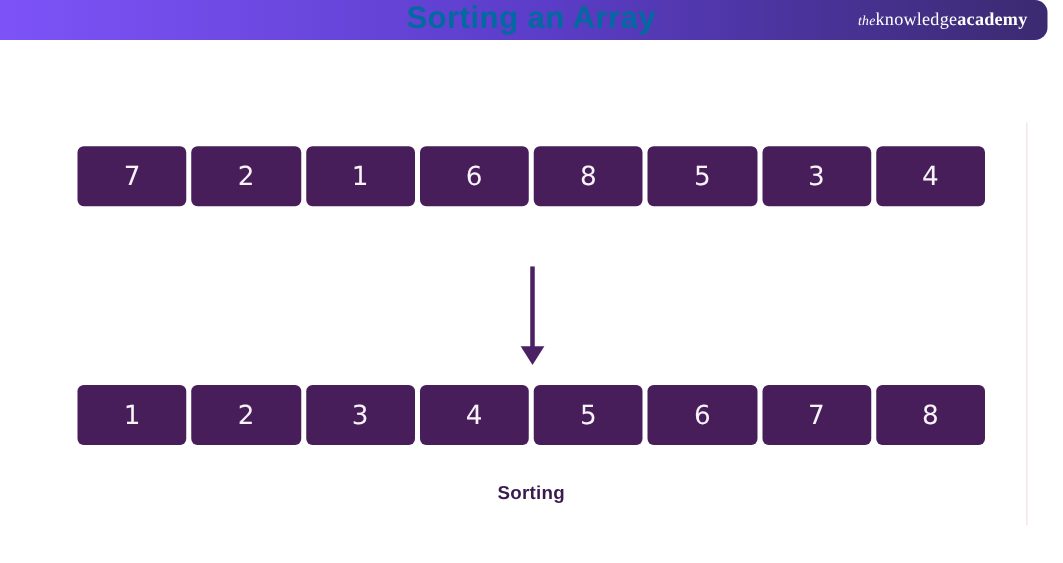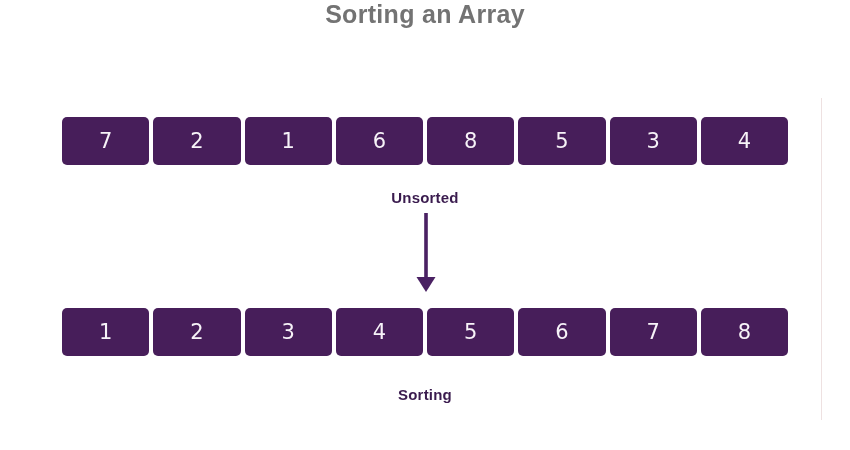--- a/index.html
+++ b/index.html
@@ -39,21 +39,21 @@
   .logo .logo-academy { font-weight: 700; }
 
   
   .page-title {
     position: absolute;
     left: 0; top: 64;
     width: 850px;
     text-align: center;
     font-size: 25px;
     font-weight: 700;
-    color: #737373;
+    color: #0369a1;
     letter-spacing: 0.3px;
   }
 
   
   .array-row {
     position: absolute;
     left: 62px;
     width: 726px;
     height: 48px;
     display: flex;
@@ -101,35 +101,39 @@
     left: 821px; top: 98px;
     width: 1px; height: 322px;
     background: rgba(205, 170, 170, 0.35);
   }
 </style>
 </head>
 <body>
 
 <div class="stage">
 
+  <div class="header-bar">
+    <div class="logo">
+      <span class="logo-the">the</span><span class="logo-knowledge">knowledge</span><span class="logo-academy">academy</span>
+    </div>
+  </div>
 
   <div class="page-title">Sorting an Array</div>
 
   <div class="array-row row-unsorted">
     <div class="array-cell">7</div>
     <div class="array-cell">2</div>
     <div class="array-cell">1</div>
     <div class="array-cell">6</div>
     <div class="array-cell">8</div>
     <div class="array-cell">5</div>
     <div class="array-cell">3</div>
     <div class="array-cell">4</div>
   </div>
 
-  <div class="row-label label-unsorted">Unsorted</div>
 
   <div class="arrow-wrap">
     <svg width="22" height="80" viewBox="0 0 22 80" xmlns="http://www.w3.org/2000/svg">
       <rect x="9.2" y="0" width="3.6" height="66" fill="#4a2163"></rect>
       <polygon points="1.5,64 20.5,64 11,79" fill="#4a2163"></polygon>
     </svg>
   </div>
 
   <div class="array-row row-sorted">
     <div class="array-cell">1</div>

